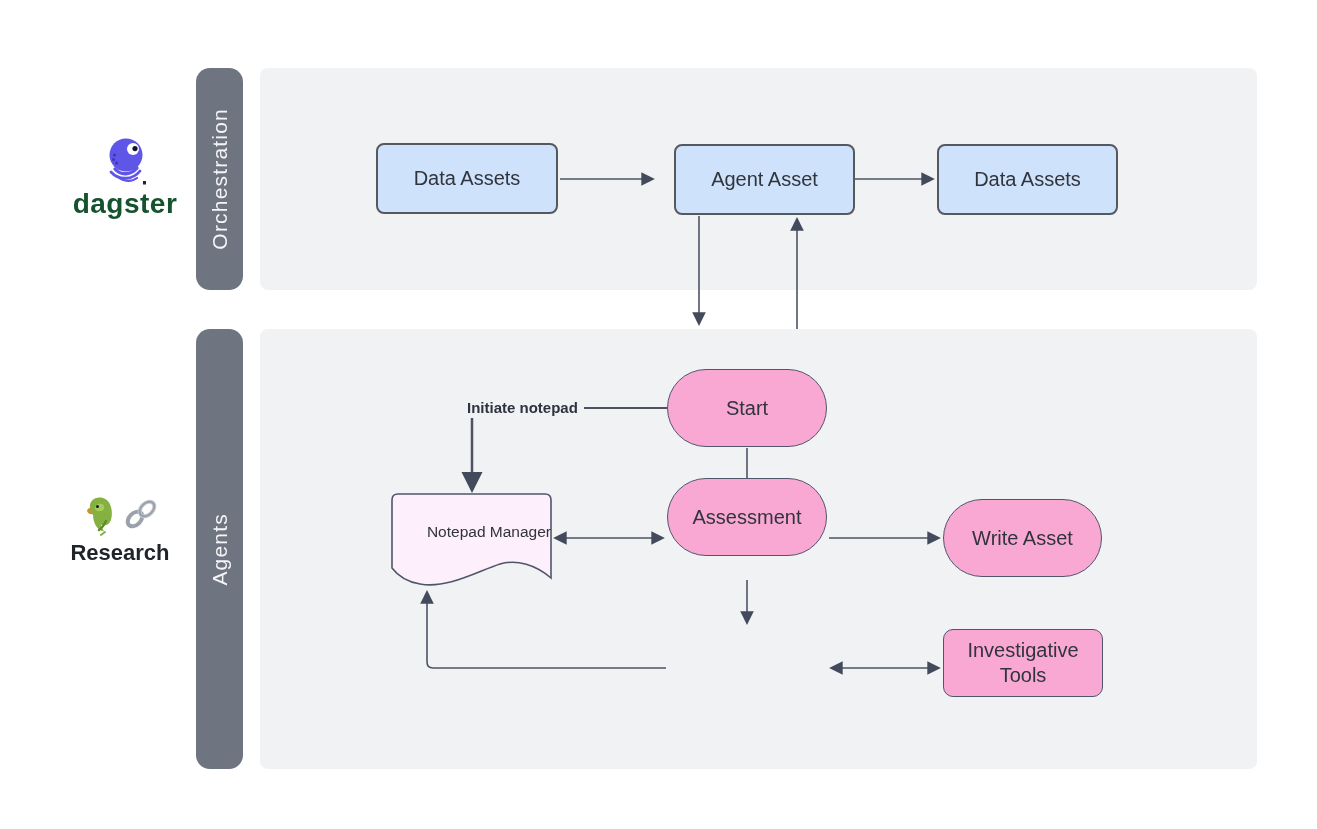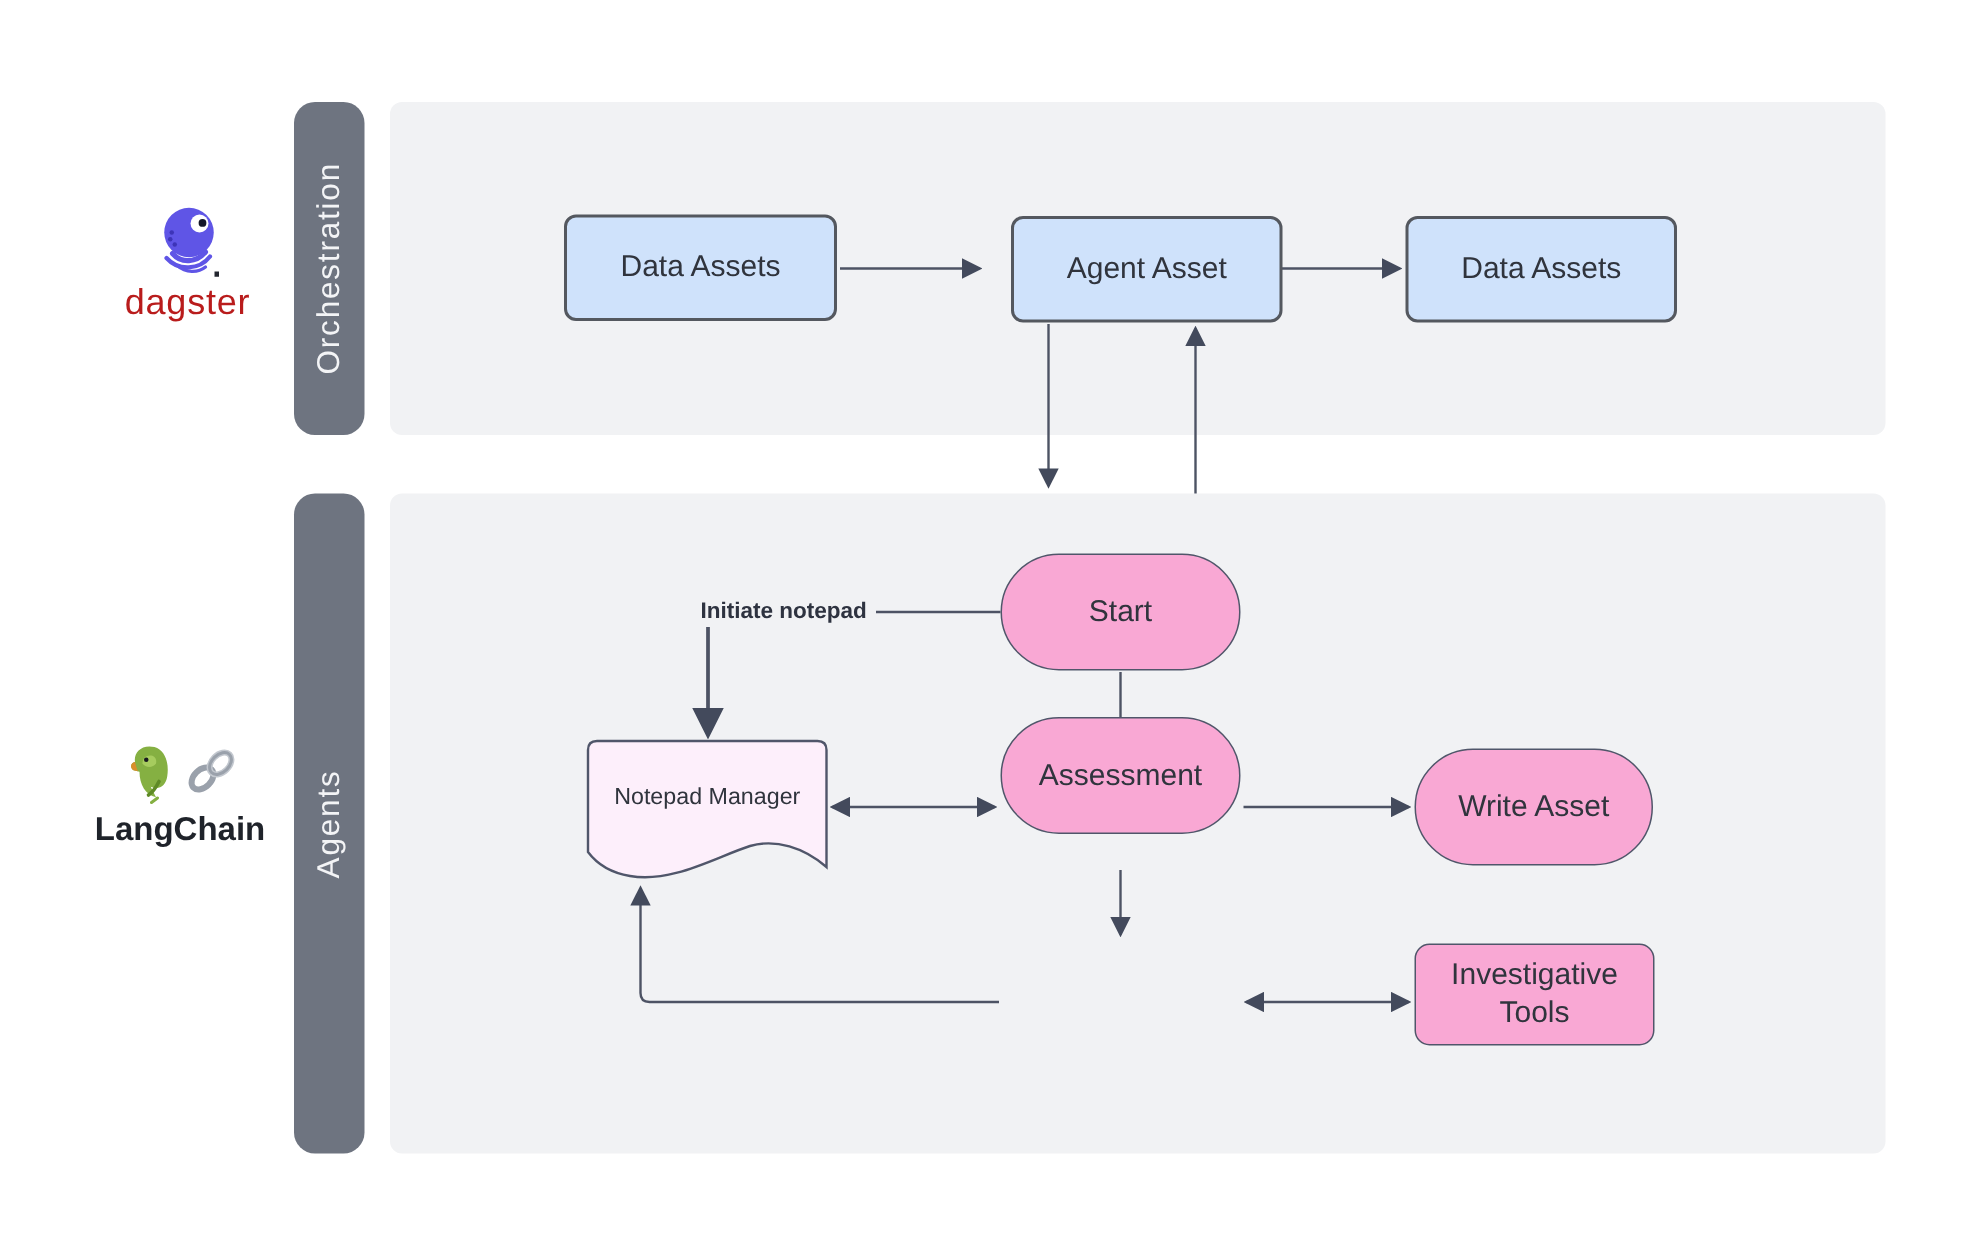--- a/index.html
+++ b/index.html
@@ -38,34 +38,34 @@
   .n-data-assets-2{left:937px;top:144px;width:181px;height:71px;}
 
   .n-start      {left:667px;top:369px;width:160px;height:78px;}
   .n-assessment {left:667px;top:478px;width:160px;height:78px;}
   .n-write-story{left:943px;top:499px;width:159px;height:78px;}
   .n-research   {left:667px;top:628px;width:160px;height:80px;}
   .n-investigative{left:943px;top:629px;width:160px;height:68px;}
 
   .n-notepad-label{
     position:absolute;left:392px;top:494px;width:159px;height:76px;
-    display:flex;align-items:center;justify-content:center;
+    display:flex;align-items:center;justify-content:flex-end;
     font-size:15.5px;color:#30343d;
   }
 
   .edge-label{
     position:absolute;left:467px;top:399px;
     font-size:15px;font-weight:bold;color:#2e3340;white-space:nowrap;
   }
 
   
   .logo-block{position:absolute;display:flex;flex-direction:column;align-items:center;}
   .logo-dagster{left:60px;top:136px;width:130px;}
   .logo-langchain{left:55px;top:494px;width:130px;}
-  .dagster-word{font-size:24px;font-weight:400;letter-spacing:0.5px;color:#b91c1c;margin-top:2px;}
+  .dagster-word{font-size:28px;font-weight:700;letter-spacing:0.5px;color:#14532d;margin-top:2px;}
   .langchain-word{font-size:22px;font-weight:bold;color:#1f232a;margin-top:4px;}
   .lc-icons{display:flex;align-items:center;gap:2px;}
 
   svg.overlay{position:absolute;left:0;top:0;pointer-events:none;}
 </style>
 </head>
 <body>
 
 <div class="canvas">
 
@@ -94,21 +94,21 @@
         <circle cx="16.5" cy="12.5" r="1.5" fill="#17191f"></circle>
         <path d="M25,27 C23,31 21,34 18,36" stroke="#5f8a26" stroke-width="2.4" fill="none" stroke-linecap="round"></path>
         <path d="M24,38 L20,41" stroke="#85b042" stroke-width="2" stroke-linecap="round"></path>
       </svg>
       <svg width="36" height="34" viewBox="0 0 36 34">
         <ellipse cx="12" cy="21" rx="8.5" ry="5.8" transform="rotate(-45 12 21)" fill="none" stroke="#9aa1ab" stroke-width="4"></ellipse>
         <ellipse cx="24" cy="11" rx="8.5" ry="5.8" transform="rotate(-45 24 11)" fill="none" stroke="#c3c8cf" stroke-width="4"></ellipse>
         <ellipse cx="24" cy="11" rx="8.5" ry="5.8" transform="rotate(-45 24 11)" fill="none" stroke="#9aa1ab" stroke-width="2"></ellipse>
       </svg>
     </div>
-    <div class="langchain-word">LangChain</div>
+    <div class="langchain-word">Research</div>
   </div>
 
   <div class="sidebar sidebar-orch">
     <span class="vtext">Orchestration</span>
   </div>
   <div class="panel panel-orch"></div>
 
   <div class="sidebar sidebar-agents">
     <span class="vtext">Agents</span>
   </div>

